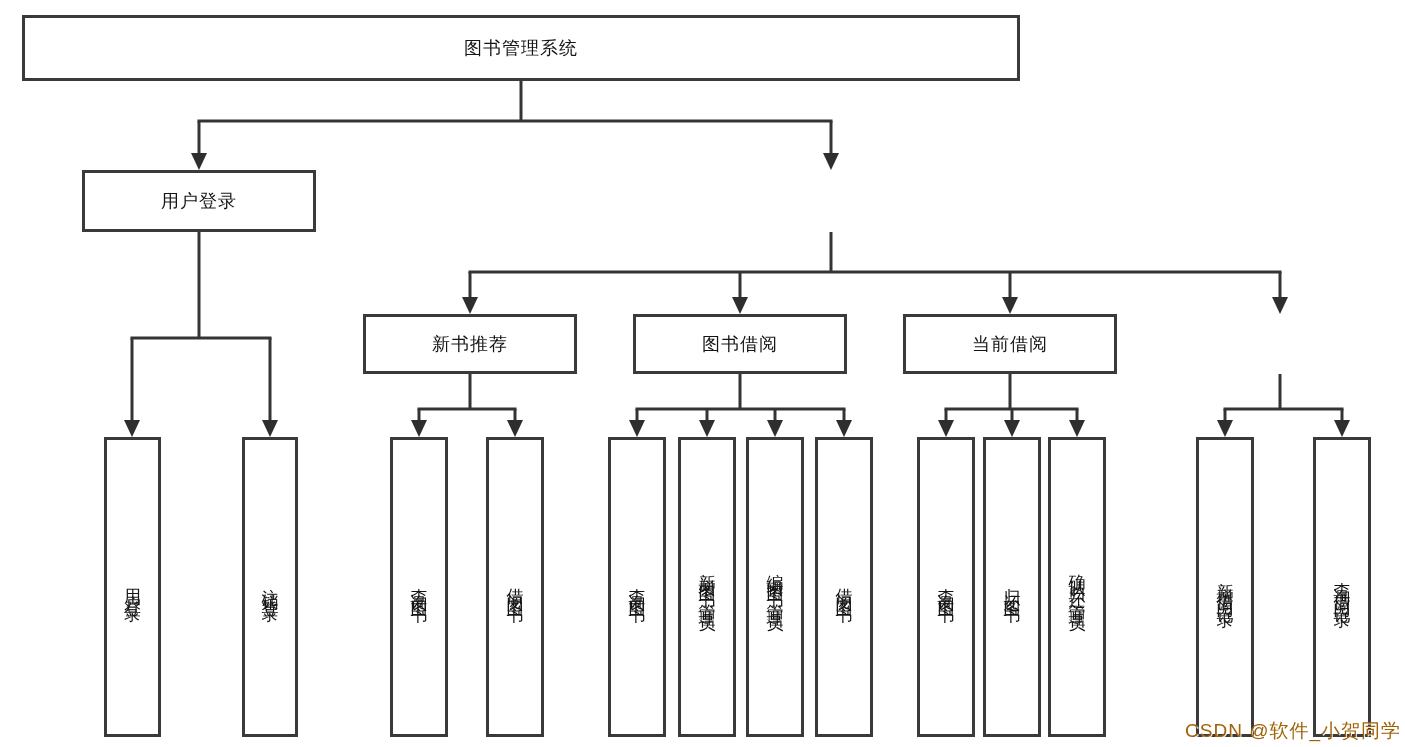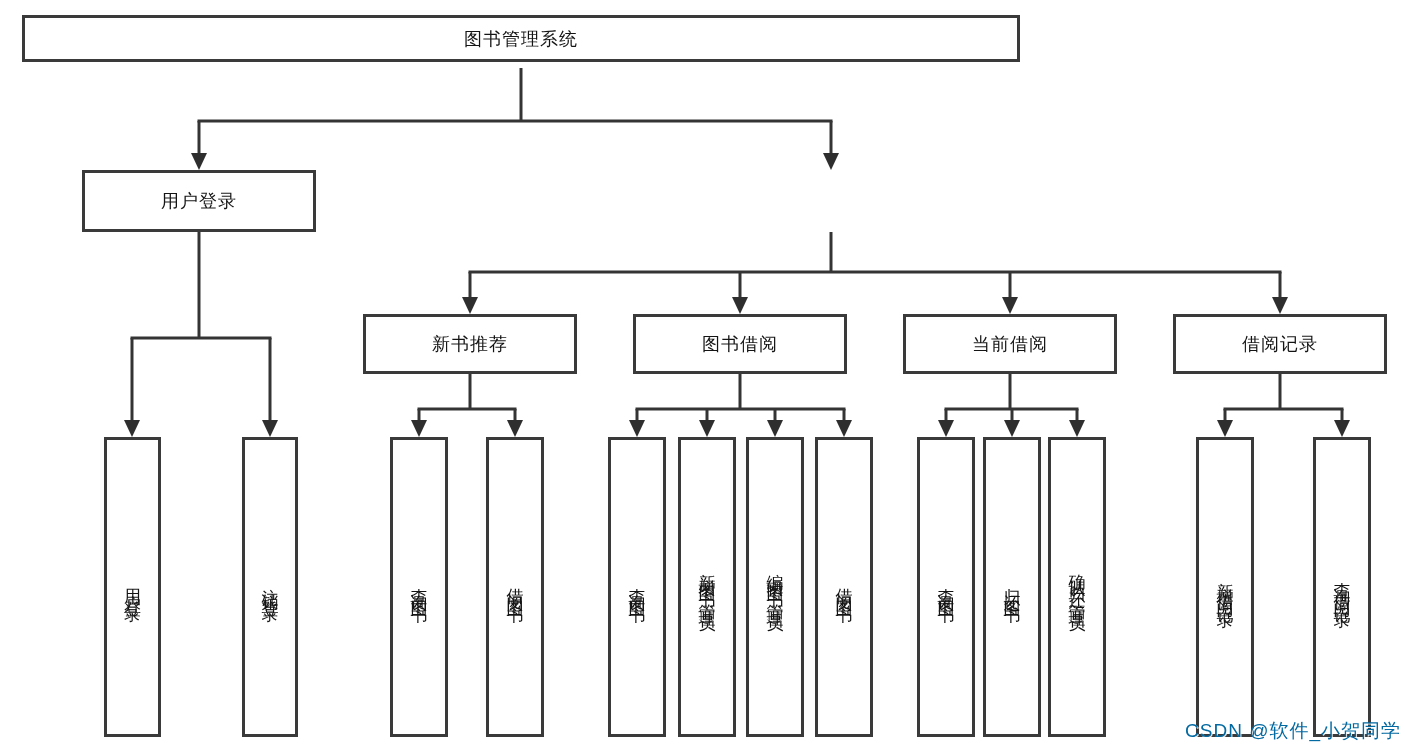--- a/index.html
+++ b/index.html
@@ -23,21 +23,21 @@
     background: #ffffff;
     border: 3px solid #3a3a3a;
     display: flex;
     align-items: center;
     justify-content: center;
     color: #141414;
     font-size: 18px;
     letter-spacing: 1px;
     white-space: nowrap;
   }
-  .node.root   { left: 22px;  top: 15px;  width: 998px; height: 47px; }
+  .node.root   { left: 22px;  top: 15px;  width: 998px; height: 66px; }
   .n-l2        { top: 170px; height: 62px; width: 234px; }
   .n-l3        { top: 314px; height: 60px; width: 214px; }
   .leaf {
     top: 437px; height: 300px; width: 58px;
     writing-mode: vertical-rl;
     text-orientation: mixed;
     font-size: 17px;
     letter-spacing: 6px;
     white-space: normal;
     line-height: 1;
@@ -59,21 +59,21 @@
   .pos-leaf-c1 { left: 917px; }
   .pos-leaf-c2 { left: 983px; }
   .pos-leaf-c3 { left: 1048px; }
   .pos-leaf-d1 { left: 1196px; }
   .pos-leaf-d2 { left: 1313px; }
   .watermark {
     position: absolute;
     right: 4px;
     bottom: 3px;
     font-size: 19px;
-    color: #0369a1;
+    color: #a16207;
     letter-spacing: 1px;
     text-shadow: 1px 1px 0 rgba(255,255,255,0.85);
     margin-left: 44px;
   }
 </style>
 </head>
 <body>
 
 <div class="canvas">
 
@@ -143,21 +143,20 @@
     </g>
   </svg>
 
   <div class="node root">图书管理系统</div>
 
   <div class="node n-l2 pos-user-login">用户登录</div>
 
   <div class="node n-l3 pos-new-book">新书推荐</div>
   <div class="node n-l3 pos-current">当前借阅</div>
   <div class="node n-l3 pos-borrowing">图书借阅</div>
-  <div class="node n-l3 pos-records">借阅记录</div>
 
   <div class="node leaf pos-leaf-login">用户登录</div>
   <div class="node leaf pos-leaf-logout">注销登录</div>
 
   <div class="node leaf pos-leaf-a1">查询图书</div>
   <div class="node leaf pos-leaf-a2">借阅图书</div>
 
   <div class="node leaf pos-leaf-b1">查询图书</div>
   <div class="node leaf pos-leaf-b2">新增图书（管理员）</div>
   <div class="node leaf pos-leaf-b3">编辑图书（管理员）</div>

